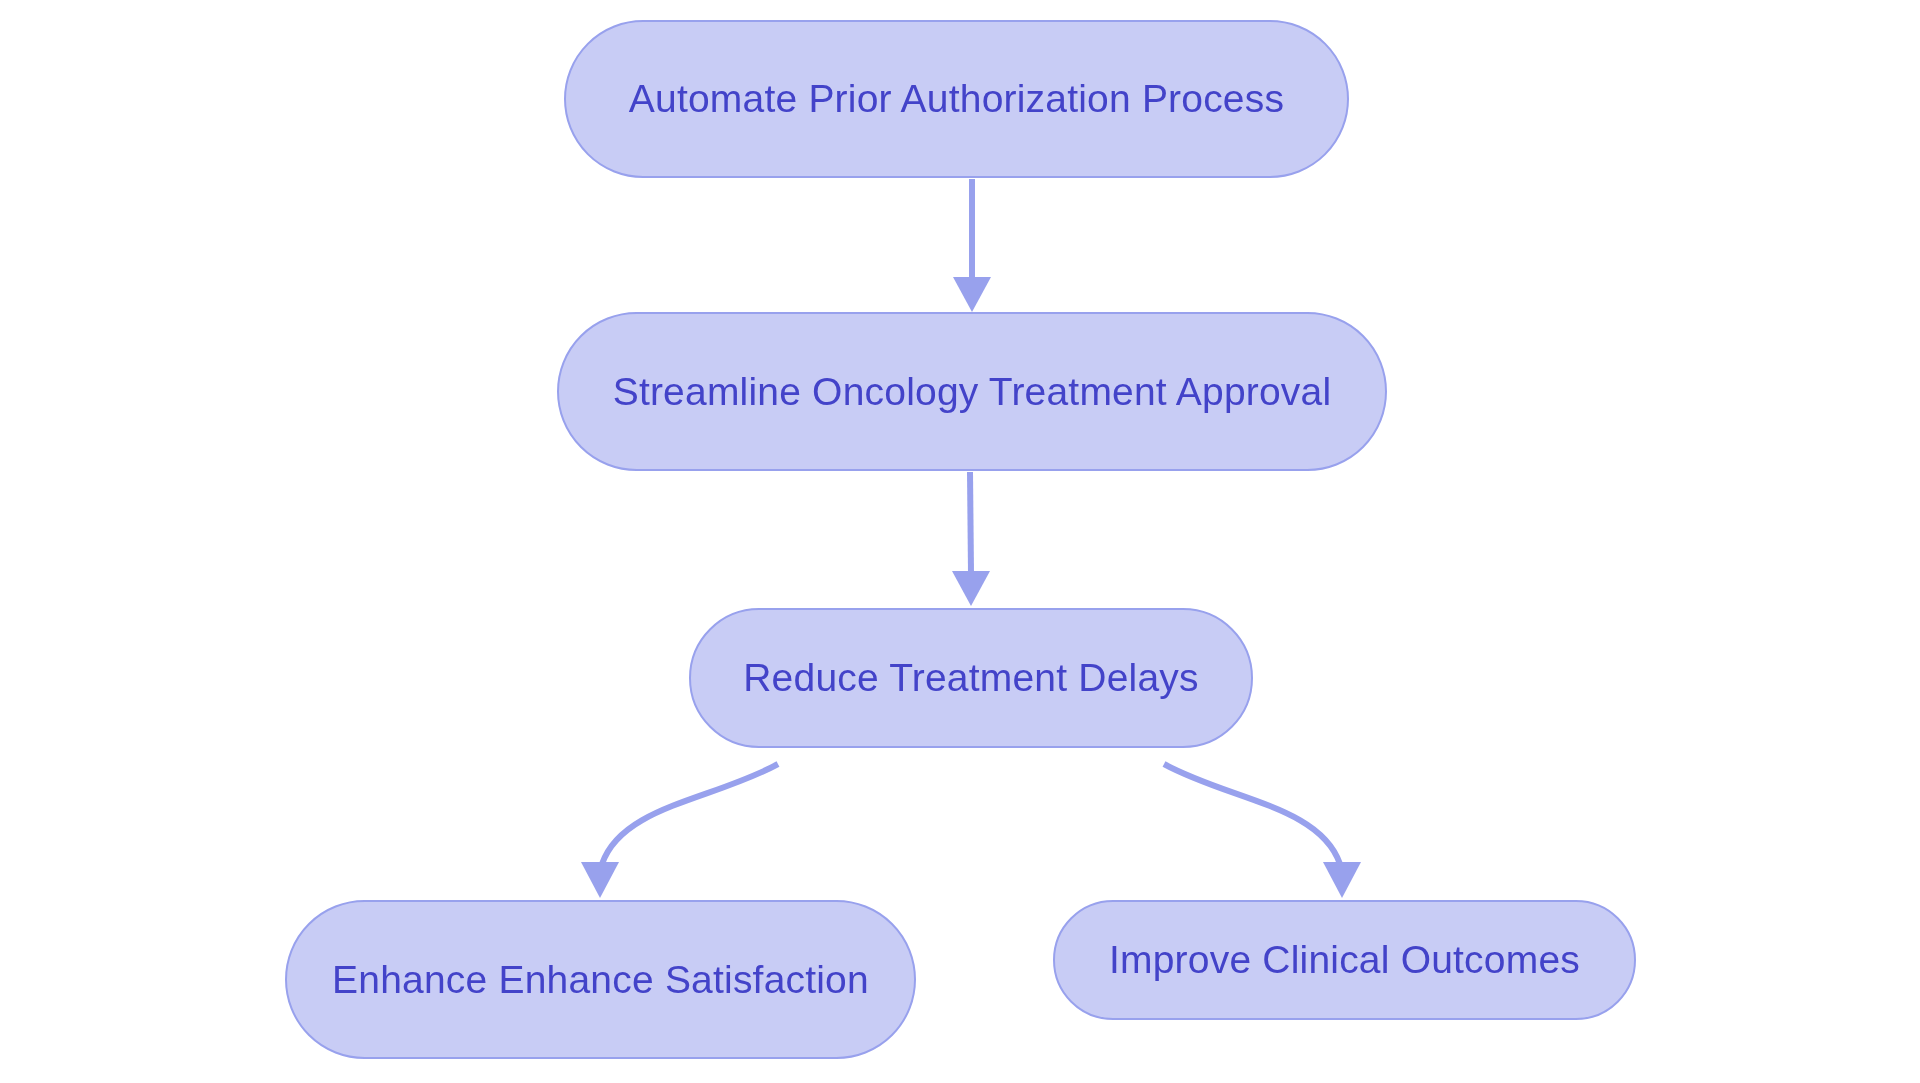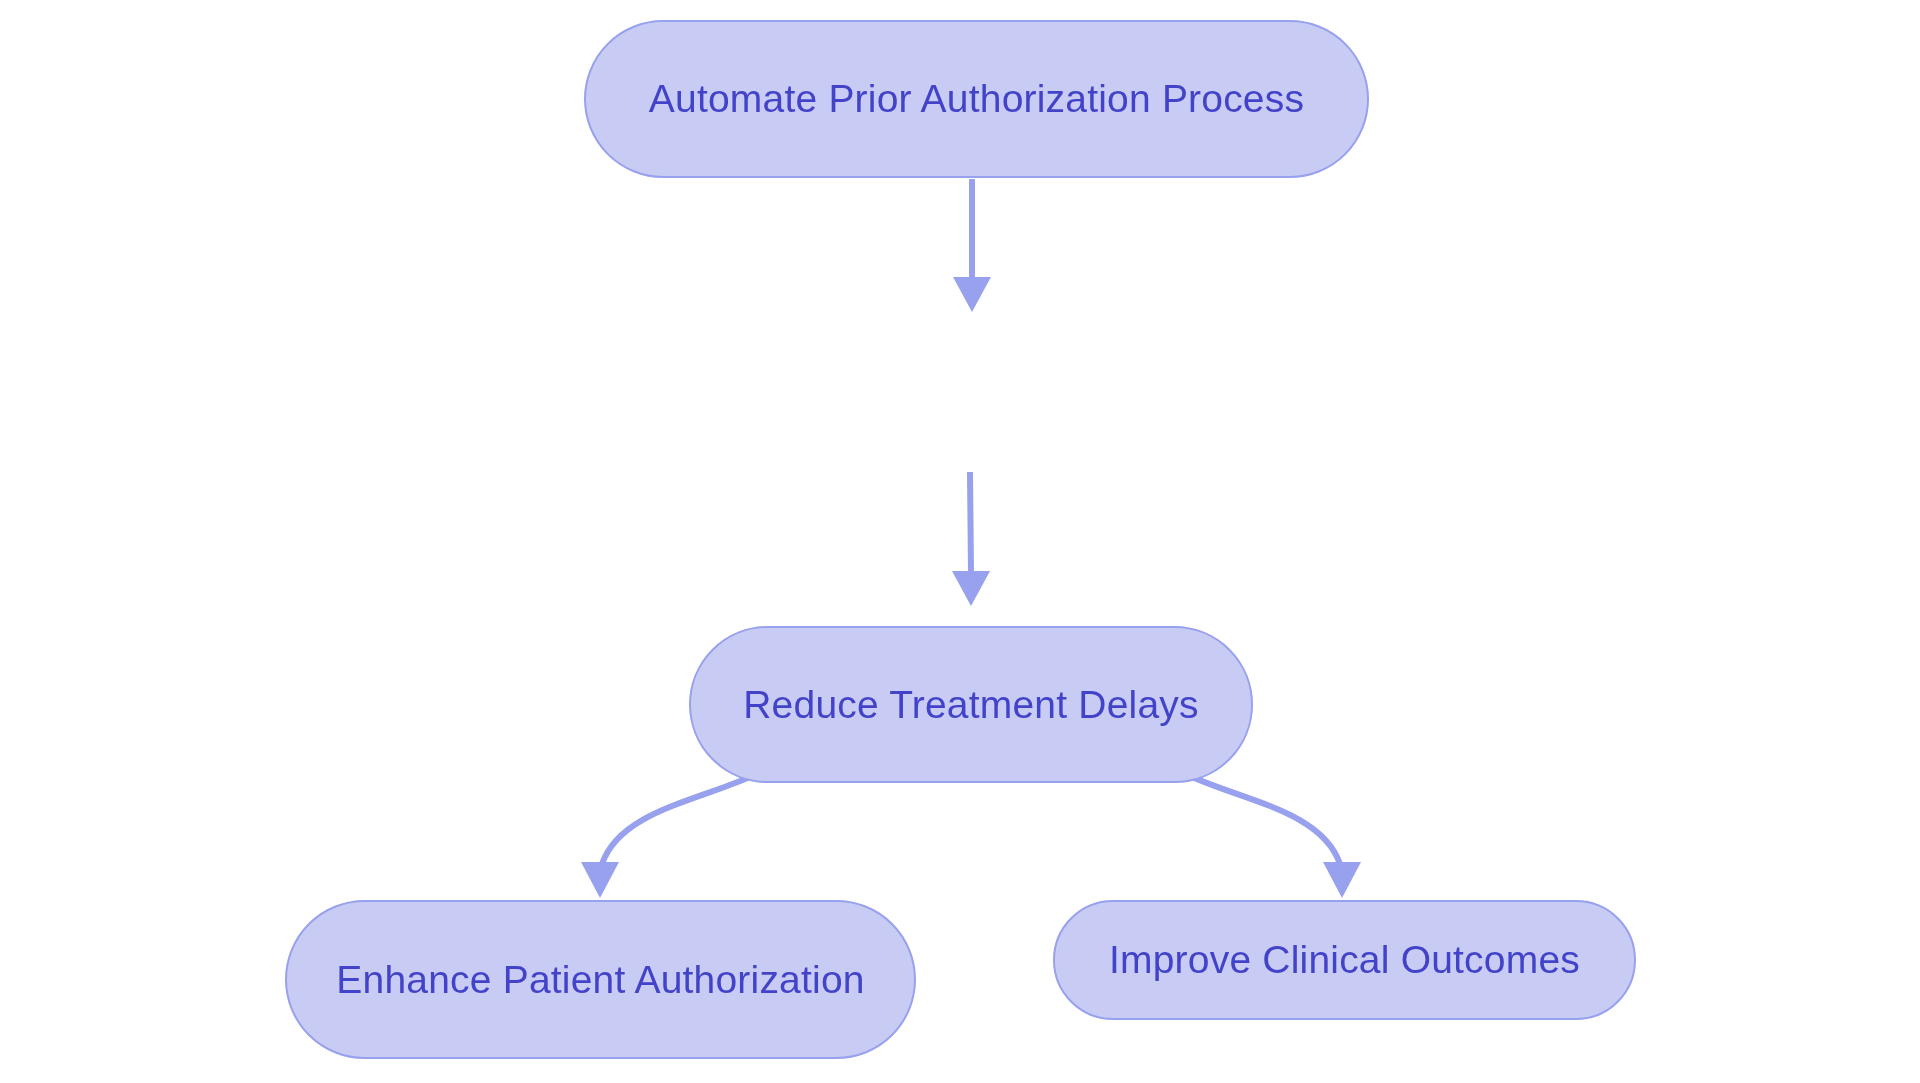--- a/index.html
+++ b/index.html
@@ -41,23 +41,23 @@
   }
   .node-label {
     color: var(--text);
     font-size: 39px;
     font-weight: 400;
     letter-spacing: 0.2px;
     white-space: nowrap;
     text-align: center;
   }
   
-  .node-1 { left: 584px;  top: 20px;  width: 785px; height: 158px; }
+  .node-1 { left: 564px;  top: 20px;  width: 785px; height: 158px; }
   .node-2 { left: 557px;  top: 312px; width: 830px; height: 159px; }
-  .node-3 { left: 689px;  top: 626px; width: 564px; height: 157px; }
+  .node-3 { left: 689px;  top: 608px; width: 564px; height: 140px; }
   .node-4 { left: 285px;  top: 900px; width: 631px; height: 159px; }
   .node-5 { left: 1053px; top: 900px; width: 583px; height: 120px; }
 </style>
 </head>
 <body>
 
 <div class="canvas">
 
   <svg class="edges" viewBox="0 0 1920 1083" aria-hidden="true">
 
@@ -71,26 +71,29 @@
     <polygon points="581,862 619,862 600,898"></polygon>
 
     <path d="M 1164 764 C 1230 800, 1320 806, 1340 864"></path>
     <polygon points="1323,862 1361,862 1342,898"></polygon>
   </svg>
 
   <div class="node node-1">
     <span class="node-label">Automate Prior Authorization Process</span>
   </div>
 
+  <div class="node node-2">
+    <span class="node-label">Streamline Oncology Treatment Approval</span>
+  </div>
 
   <div class="node node-3">
     <span class="node-label">Reduce Treatment Delays</span>
   </div>
 
   <div class="node node-4">
-    <span class="node-label">Enhance Patient Authorization</span>
+    <span class="node-label">Enhance Enhance Satisfaction</span>
   </div>
 
   <div class="node node-5">
     <span class="node-label">Improve Clinical Outcomes</span>
   </div>
 
 </div>
 
 </body></html>

